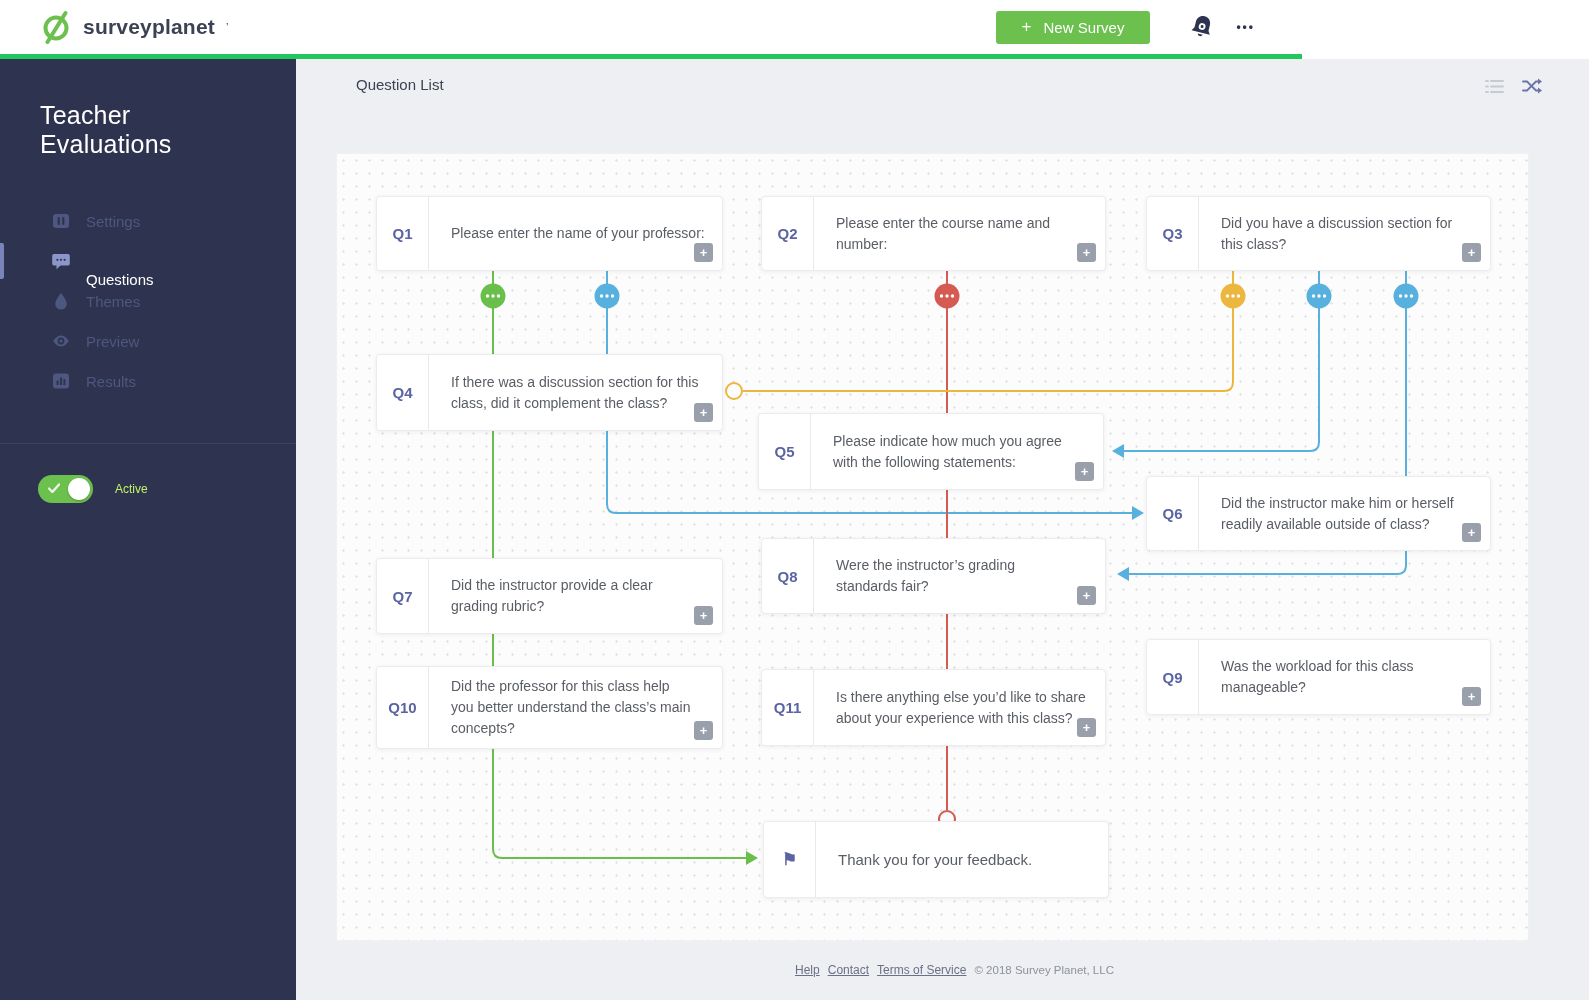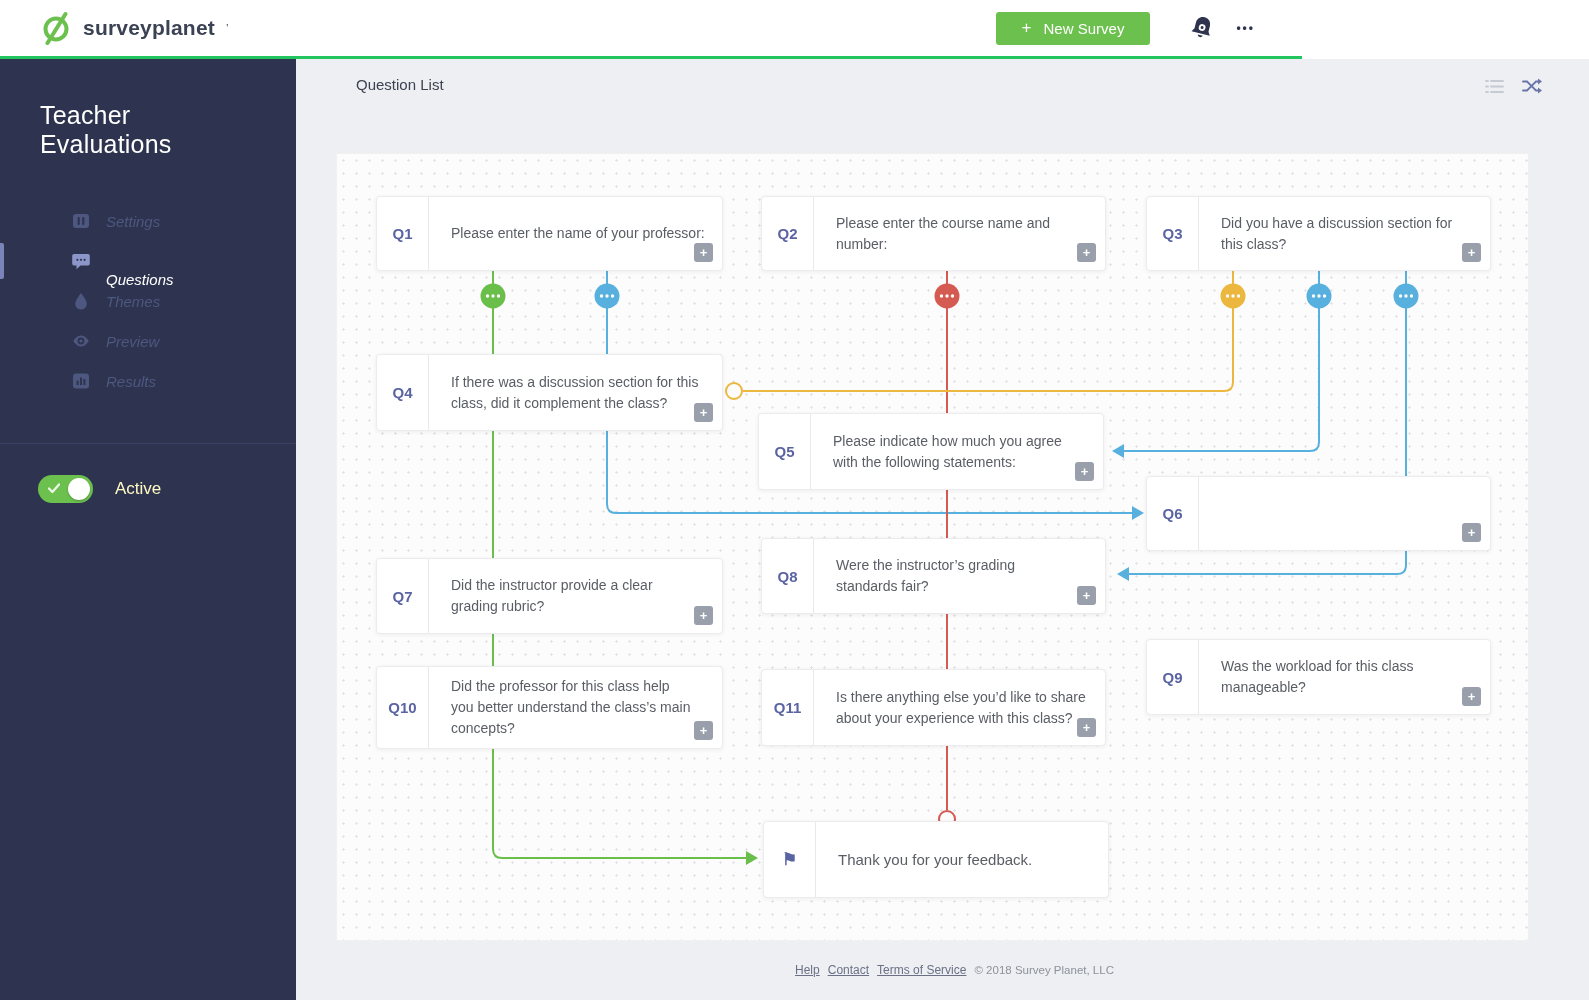--- a/index.html
+++ b/index.html
@@ -1,56 +1,56 @@
 <!DOCTYPE html>
 <html><head>
 <meta charset="utf-8">
 <style>
   * { margin:0; padding:0; box-sizing:border-box; }
   html,body { width:1589px; height:1000px; overflow:hidden;
     font-family:"Liberation Sans", sans-serif; background:#ffffff; }
 
   
   .app-header { position:fixed; left:0; top:0; width:1302px; height:59px;
-    background:#fff; border-bottom:3px solid #22c55e; display:flex;
+    background:#fff; border-bottom:5px solid #22c55e; display:flex;
     align-items:center; justify-content:space-between; padding:0 47px 0 40px; z-index:10; }
   .logo { display:flex; align-items:center; gap:11px; cursor:pointer; }
   .logo-word { font-size:21px; font-weight:700; color:#3b4254; letter-spacing:.2px; }
   .logo-mark { font-size:11px; color:#3b4254; vertical-align:top; }
   .header-right { display:flex; align-items:center; }
   .btn-new-survey { display:flex; align-items:center; gap:12px; background:#6cc04d;
     border:none; color:#fff; font-family:inherit; font-size:15px; height:33px;
     padding:0 26px; border-radius:3px; cursor:pointer; }
   .btn-new-survey .plus { font-size:17px; font-weight:400; }
   .bell-wrap { margin-left:40px; cursor:pointer; display:flex; }
   .more-dots { margin-left:22px; color:#2e3450; font-size:12px; font-weight:700;
     letter-spacing:2px; cursor:pointer; }
 
   
   .sidebar { position:fixed; left:0; top:59px; width:296px; height:941px;
     background:#2e3450; color:#fff; z-index:5; }
   .survey-title { font-size:25px; font-weight:400; color:#ffffff;
     padding:42px 30px 0 40px; letter-spacing:.2px; }
   .nav { margin-top:42px; }
   .nav-item { position:relative; display:flex; align-items:center; gap:16px;
-    height:40px; padding-left:72px; cursor:pointer;font-style:italic; }
+    height:40px; padding-left:52px; cursor:pointer; }
   .nav-icon { width:18px; height:18px; color:#4d577f; display:flex; }
   .nav-label { font-size:15px; color:#4d577f; }
   .nav-item.active .nav-label { color:#ffffff;margin-top:36px; }
   .nav-item.active .nav-icon { color:#8d96c8; }
   .nav-item.active::before { content:""; position:absolute; left:0; top:2px;
     width:4px; height:36px; background:#7a84b8; border-radius:0 2px 2px 0; }
   .side-divider { border-top:1px solid #3a4164; margin-top:42px; }
   .toggle-row { display:flex; align-items:center; gap:22px; padding-left:38px; margin-top:31px; }
   .toggle { position:relative; width:55px; height:28px; border-radius:14px;
     background:#6cc04d; cursor:pointer; }
   .toggle .check { position:absolute; left:10px; top:8px; display:flex; }
   .toggle .knob { position:absolute; right:3px; top:3px; width:22px; height:22px;
     border-radius:50%; background:#fff; box-shadow:0 1px 2px rgba(0,0,0,.25); }
-  .toggle-label { font-size:17px; color:#fef9c3; }
+  .toggle-label { font-size:12px; color:#bef264; }
 
   
   .main { position:fixed; left:296px; top:59px; width:1293px; height:941px;
     background:#edeff3; }
   .tabbar { height:54px; display:flex; align-items:stretch; padding-left:40px;gap:22px; }
   .tab { display:flex; align-items:center; padding:0 20px; font-size:15px;
     color:#3c4250; cursor:pointer; border-bottom:3px solid transparent; }
   .tab.active { color:#6b74a8; border-bottom-color:#5c66a0; }
   .tabbar-icons { margin-left:auto; display:flex; align-items:center; gap:18px;
     padding-right:47px; }
@@ -305,20 +305,23 @@
     </div>
     <div class="card" style="left:421px;top:259px;width:346px;height:77px">
       <div class="card-label">Q5</div>
       <div class="card-body">
           <div class="card-text" style="max-width:230px">Please indicate how much you agree with the following statements:</div>
         </div>
       <button class="add-btn">+</button>
     </div>
     <div class="card" style="left:809px;top:322px;width:345px;height:75px">
       <div class="card-label">Q6</div>
+      <div class="card-body">
+          <div class="card-text" style="max-width:240px">Did the instructor make him or herself readily available outside of class?</div>
+        </div>
       <button class="add-btn">+</button>
     </div>
     <div class="card" style="left:39px;top:404px;width:347px;height:76px">
       <div class="card-label">Q7</div>
       <div class="card-body">
           <div class="card-text" style="max-width:215px">Did the instructor provide a clear grading rubric?</div>
         </div>
       <button class="add-btn">+</button>
     </div>
     <div class="card" style="left:424px;top:384px;width:345px;height:76px">

